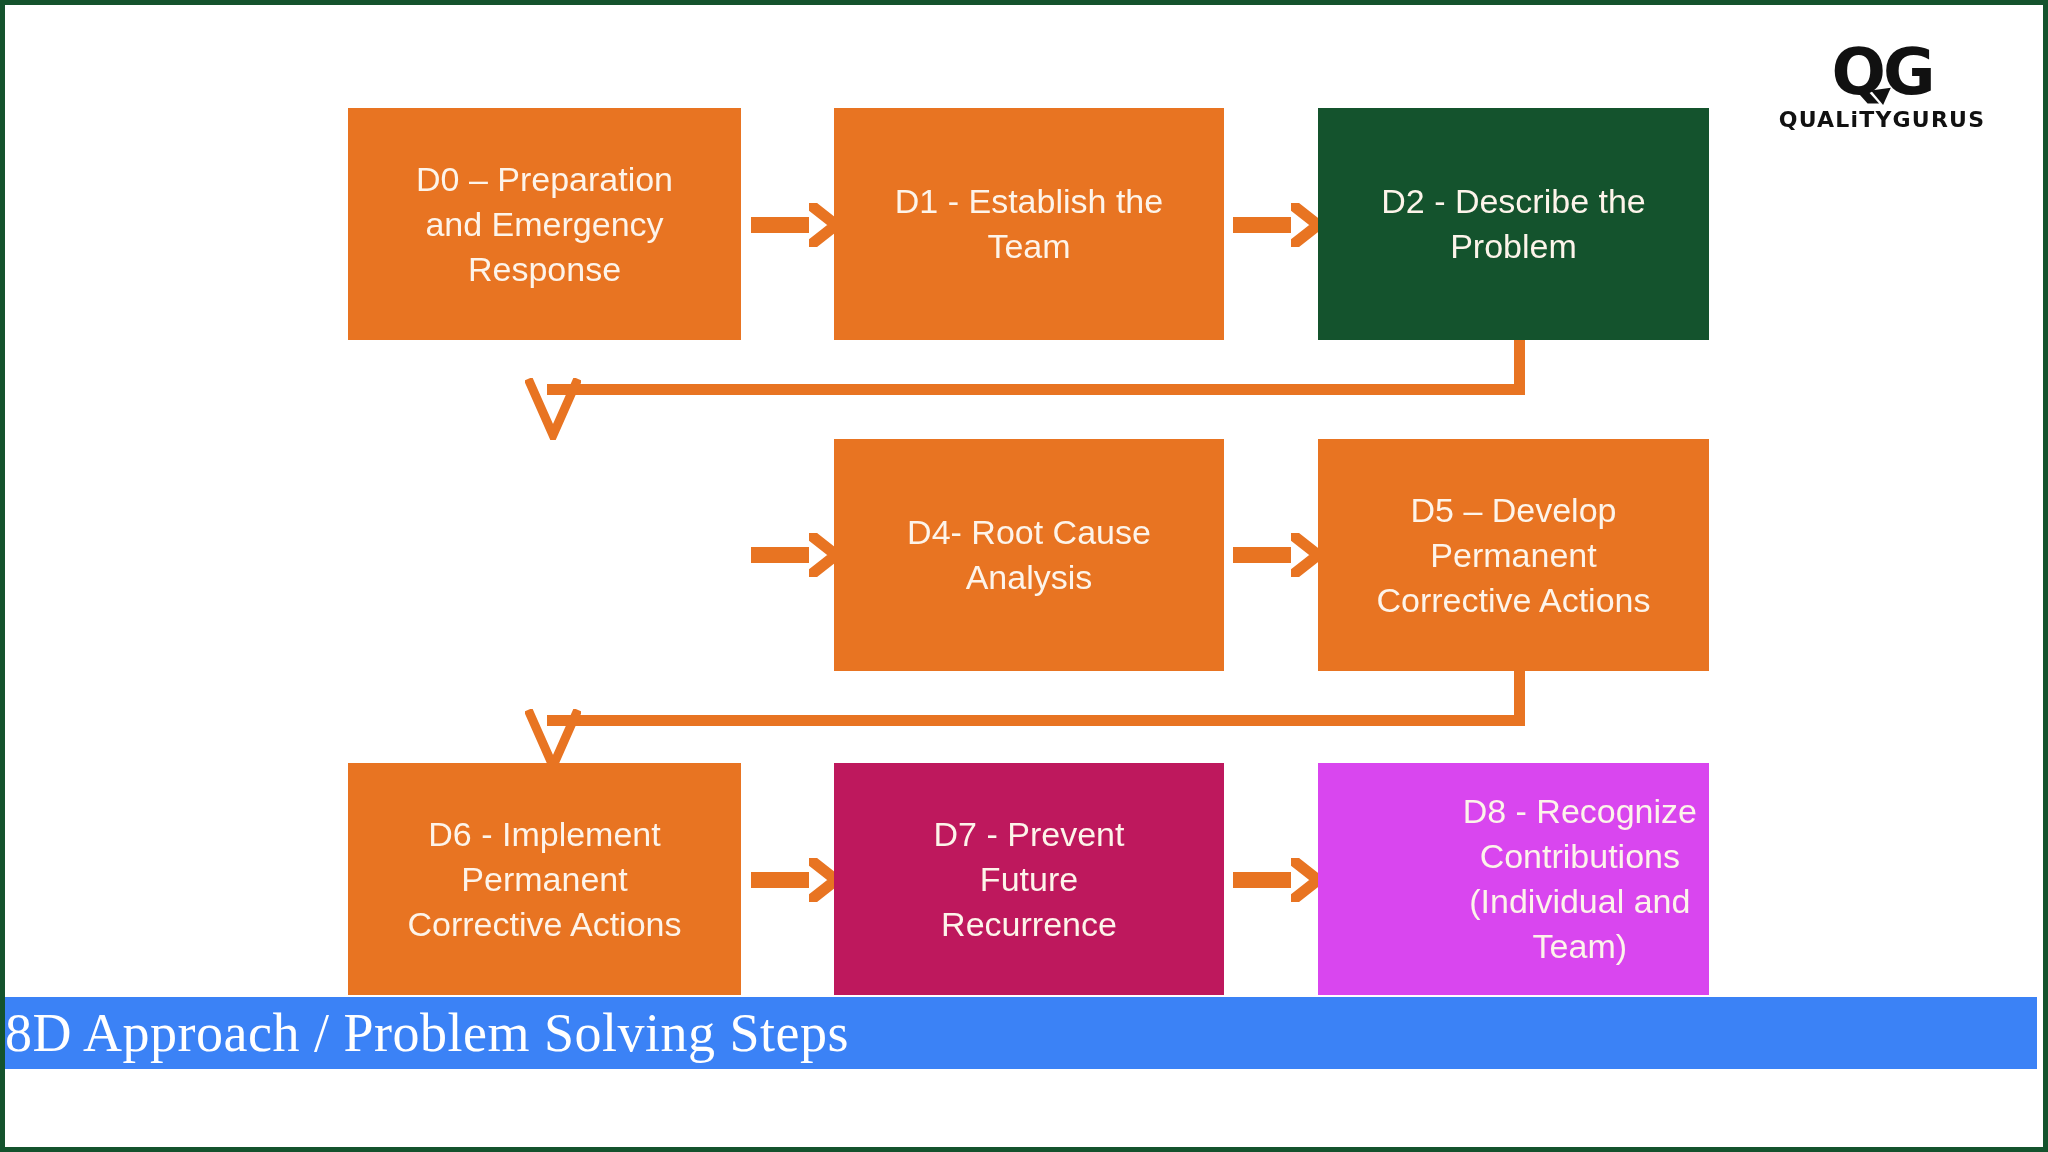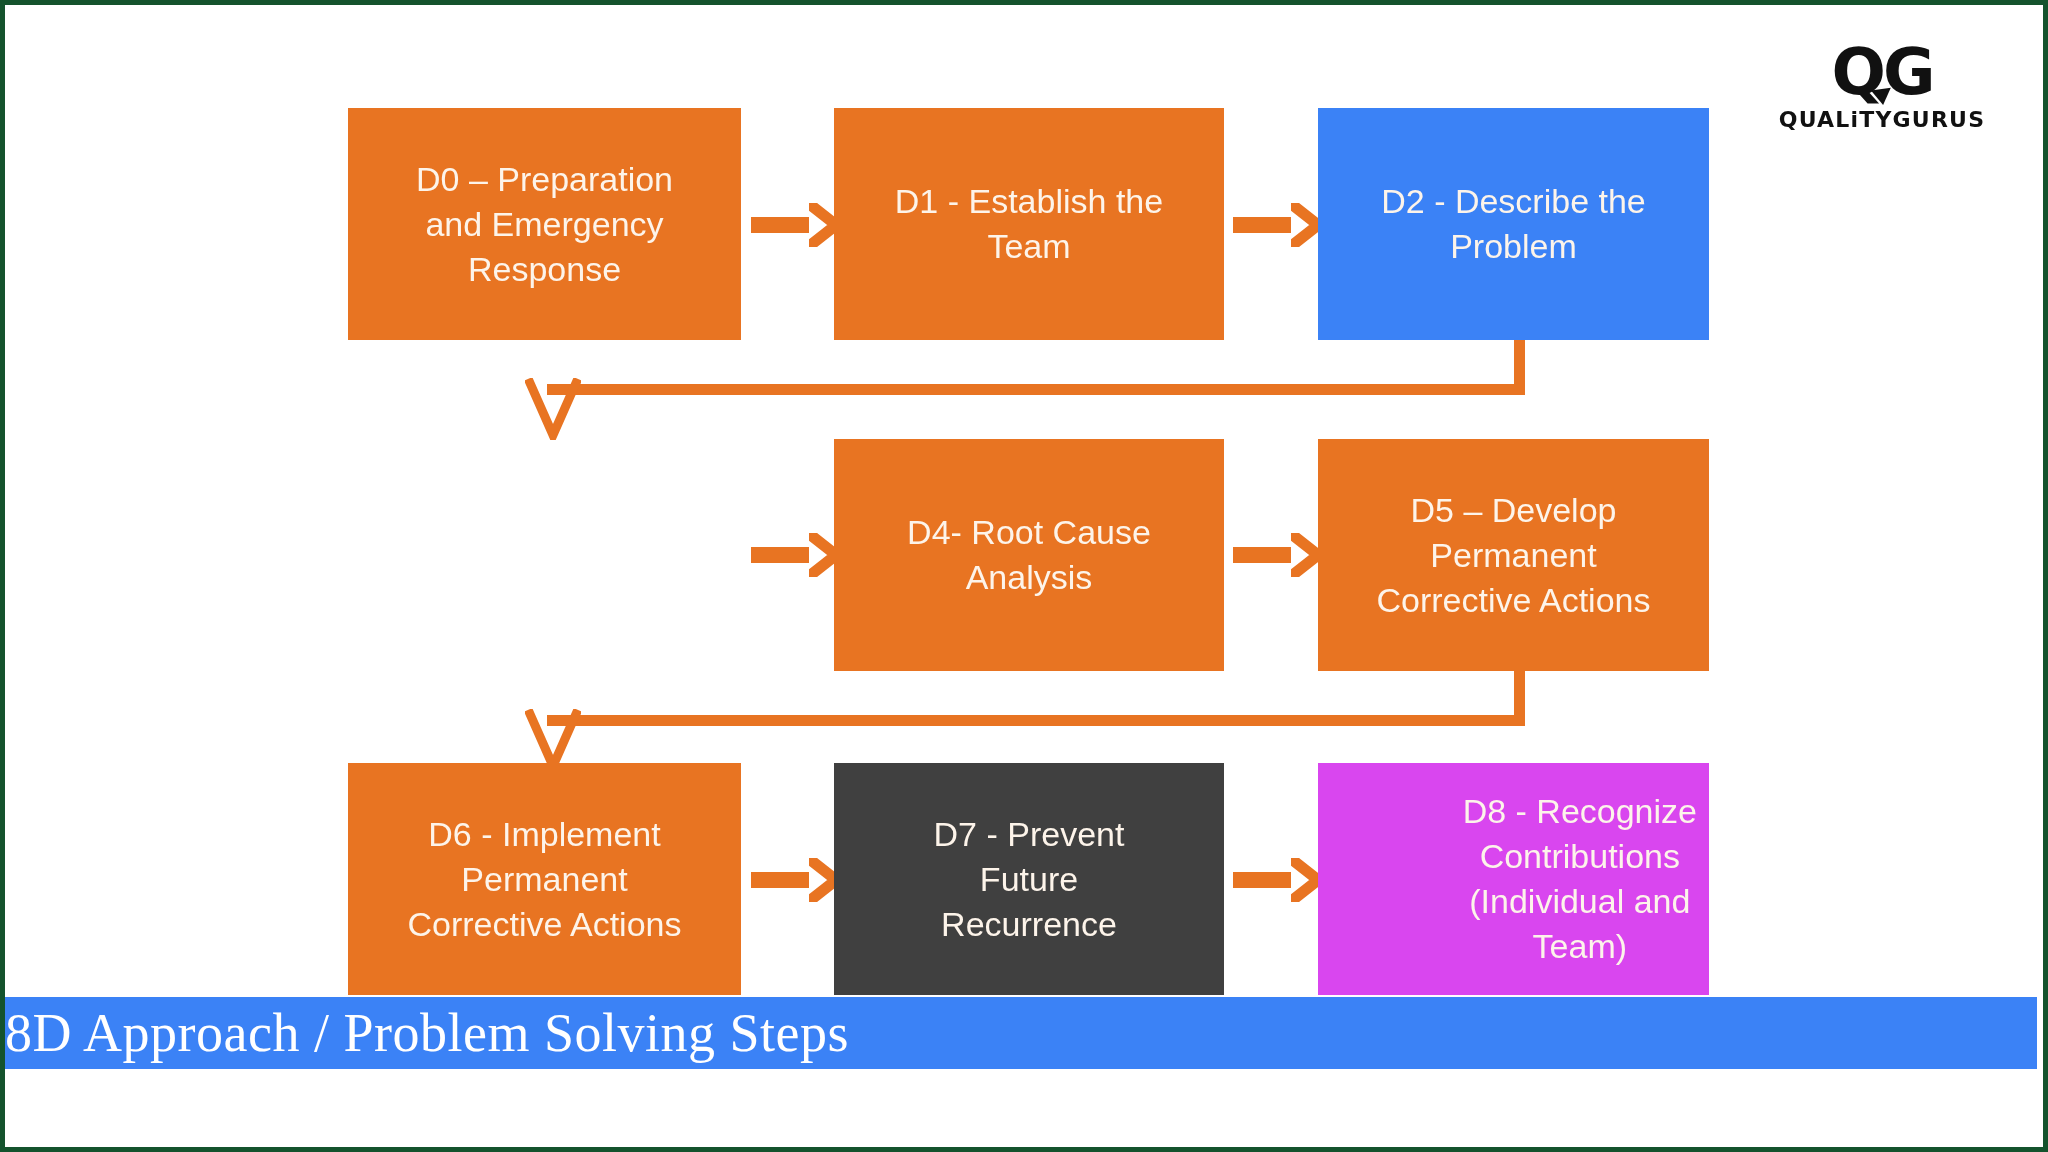--- a/index.html
+++ b/index.html
@@ -169,21 +169,21 @@
 
     <div class="harrow" style="left:1228px; top:190px; width:88px;">
       <div class="shaft" style="background:#e87422;"></div>
       <div class="head">
         <svg width="30" height="44" viewBox="0 0 30 44" aria-hidden="true">
           <path d="M3 3 L27 22 L3 41" fill="none" stroke="#e87422" stroke-width="11" stroke-linecap="square" stroke-linejoin="miter"></path>
         </svg>
       </div>
     </div>
 
-    <div class="box" style="left:1313px; top:103px; width:391px; height:232px; background:#3b82f6;">
+    <div class="box" style="left:1313px; top:103px; width:391px; height:232px; background:#14532d;">
       <span>D2 - Describe the
 Problem</span>
     </div>
 
     <div class="conn" style="left:520px; top:335px; width:1000px; height:100px;">
       <div class="seg" style="right:0; top:0; width:11px; height:47px; background:#e87422;"></div>
       <div class="seg" style="left:22px; top:44px; right:0; height:11px; background:#e87422;"></div>
       <div class="vhead" style="left:0; top:38px; width:56px; height:62px;">
         <svg width="56" height="62" viewBox="0 0 56 62" aria-hidden="true">
           <path d="M5 5 L28 57 L51 5" fill="none" stroke="#e87422" stroke-width="9" stroke-linecap="square" stroke-linejoin="miter"></path>
@@ -239,21 +239,21 @@
 
     <div class="harrow" style="left:746px; top:845px; width:88px;">
       <div class="shaft" style="background:#e87422;"></div>
       <div class="head">
         <svg width="30" height="44" viewBox="0 0 30 44" aria-hidden="true">
           <path d="M3 3 L27 22 L3 41" fill="none" stroke="#e87422" stroke-width="11" stroke-linecap="square" stroke-linejoin="miter"></path>
         </svg>
       </div>
     </div>
 
-    <div class="box" style="left:829px; top:758px; width:390px; height:232px; background:#404040;padding-left:12px;">
+    <div class="box" style="left:829px; top:758px; width:390px; height:232px; background:#be185d;padding-left:12px;">
       <span>D7 - Prevent
 Future
 Recurrence</span>
     </div>
 
     <div class="harrow" style="left:1228px; top:845px; width:88px;">
       <div class="shaft" style="background:#e87422;"></div>
       <div class="head">
         <svg width="30" height="44" viewBox="0 0 30 44" aria-hidden="true">
           <path d="M3 3 L27 22 L3 41" fill="none" stroke="#e87422" stroke-width="11" stroke-linecap="square" stroke-linejoin="miter"></path>

